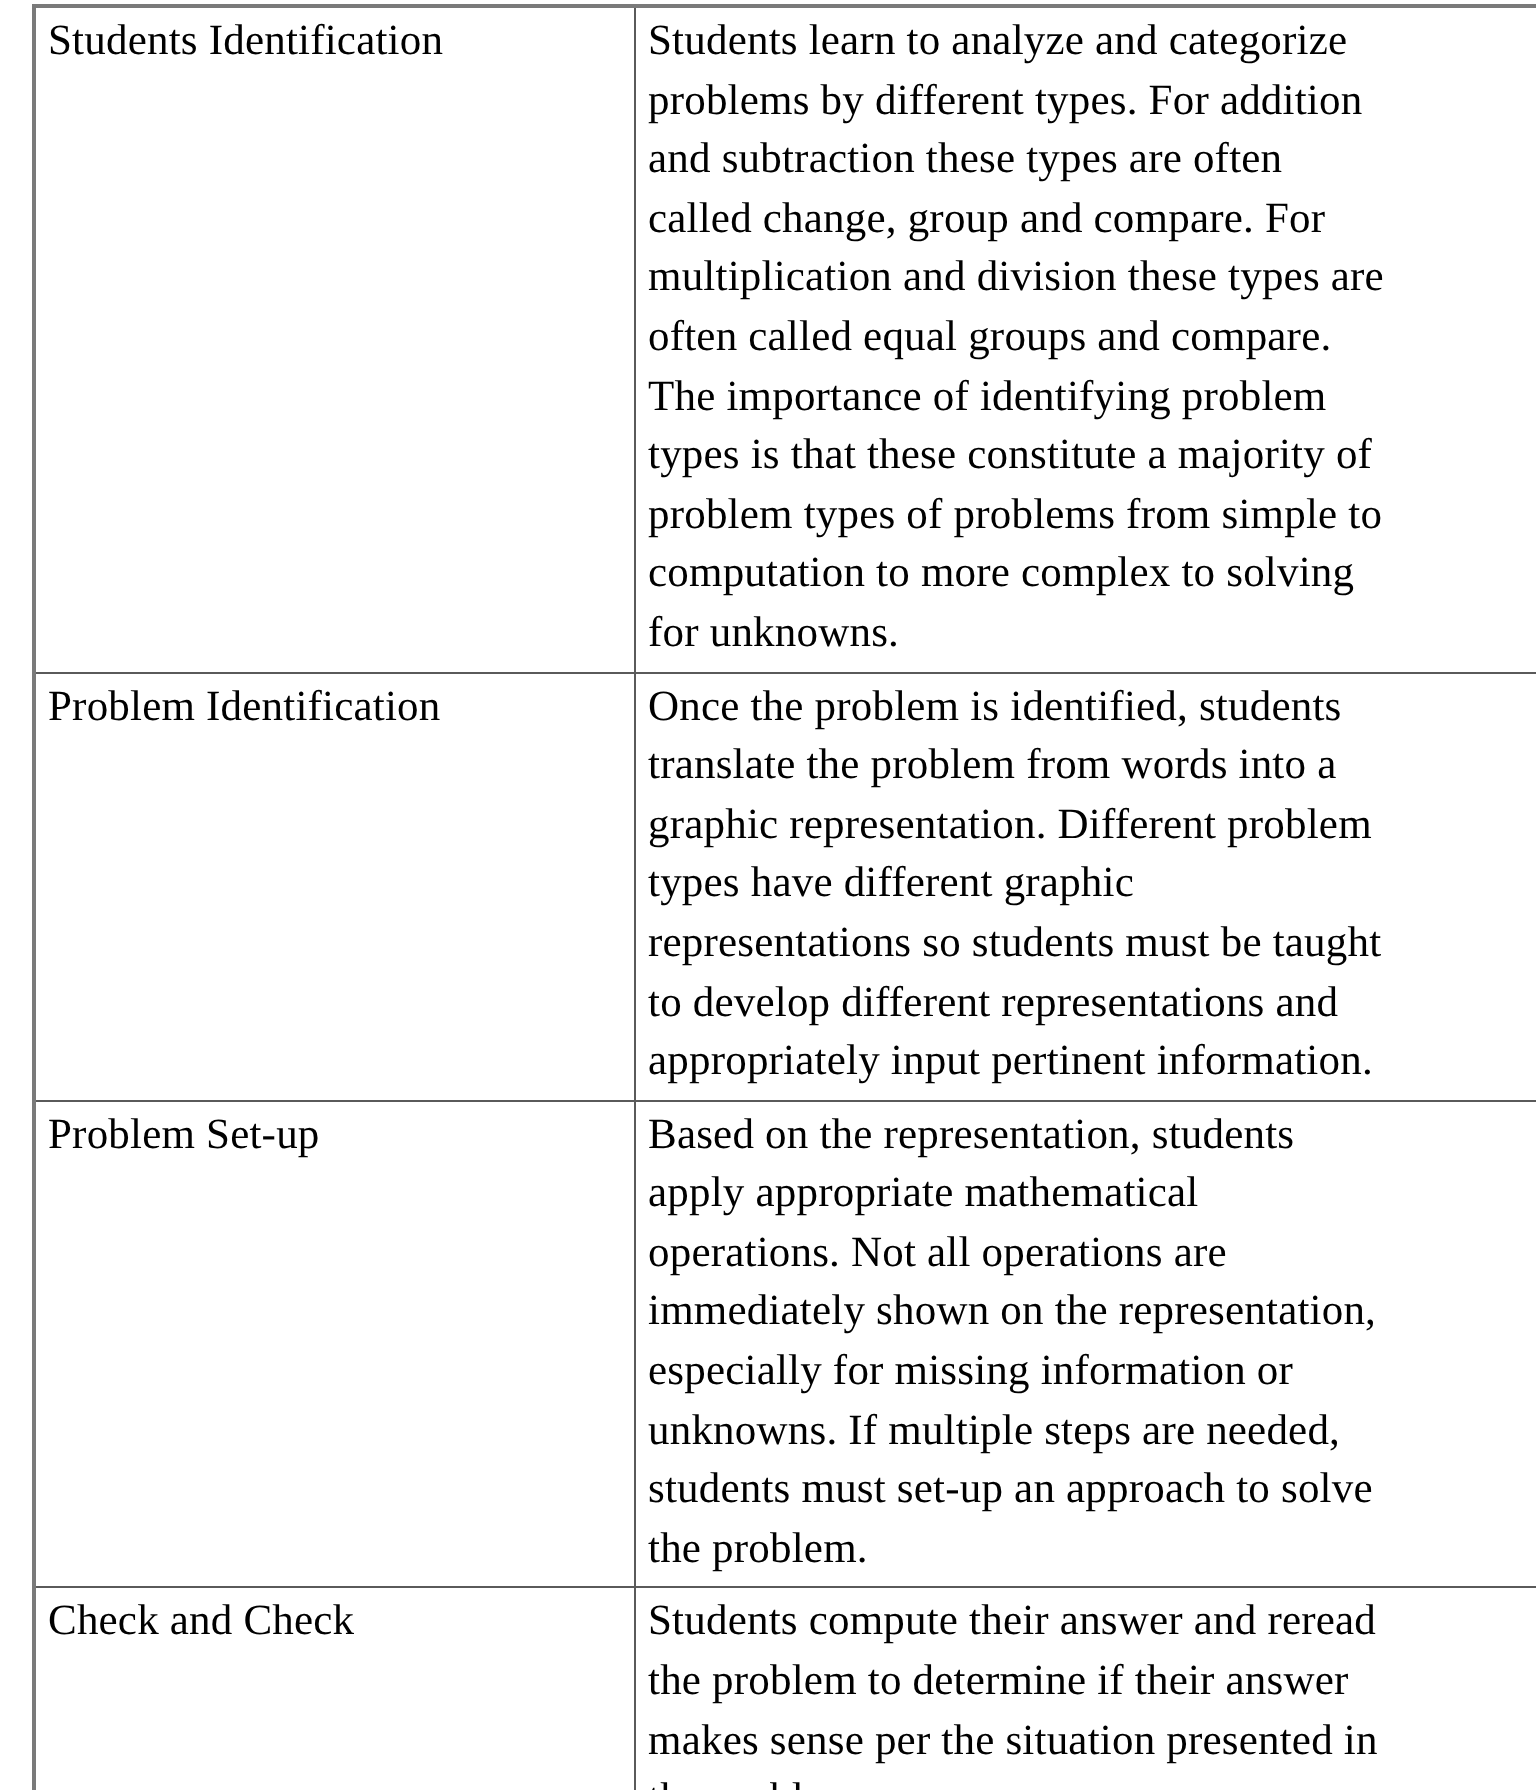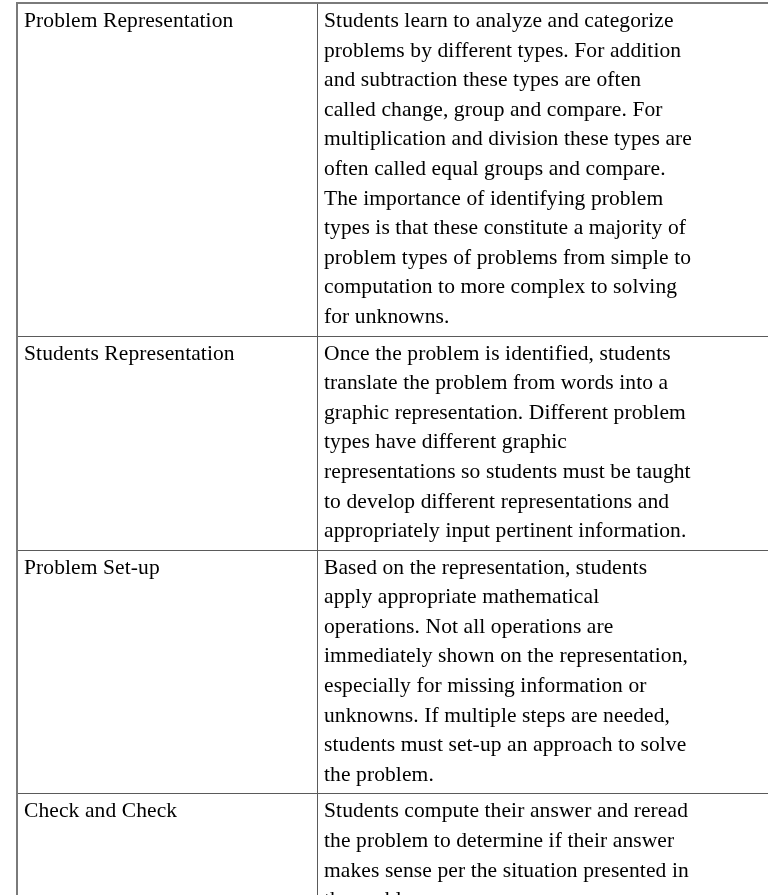--- a/index.html
+++ b/index.html
@@ -77,39 +77,39 @@
 </style>
 </head>
 <body>
 
 <div id="page">
   <div id="table-wrap">
     <table class="framework-table">
       <tbody>
         <tr class="row-0">
           <td class="phase-cell">
-            <span class="cell-text">Problem Representation</span>
+            <span class="cell-text">Students Identification</span>
           </td>
           <td class="desc-cell">
             <span class="cell-text">Students learn to analyze and categorize
 problems by different types. For addition
 and subtraction these types are often
 called change, group and compare. For
 multiplication and division these types are
 often called equal groups and compare.
 The importance of identifying problem
 types is that these constitute a majority of
 problem types of problems from simple to
 computation to more complex to solving
 for unknowns.</span>
           </td>
         </tr>
         <tr class="row-1">
           <td class="phase-cell">
-            <span class="cell-text">Students Representation</span>
+            <span class="cell-text">Problem Identification</span>
           </td>
           <td class="desc-cell">
             <span class="cell-text">Once the problem is identified, students
 translate the problem from words into a
 graphic representation. Different problem
 types have different graphic
 representations so students must be taught
 to develop different representations and
 appropriately input pertinent information.</span>
           </td>

